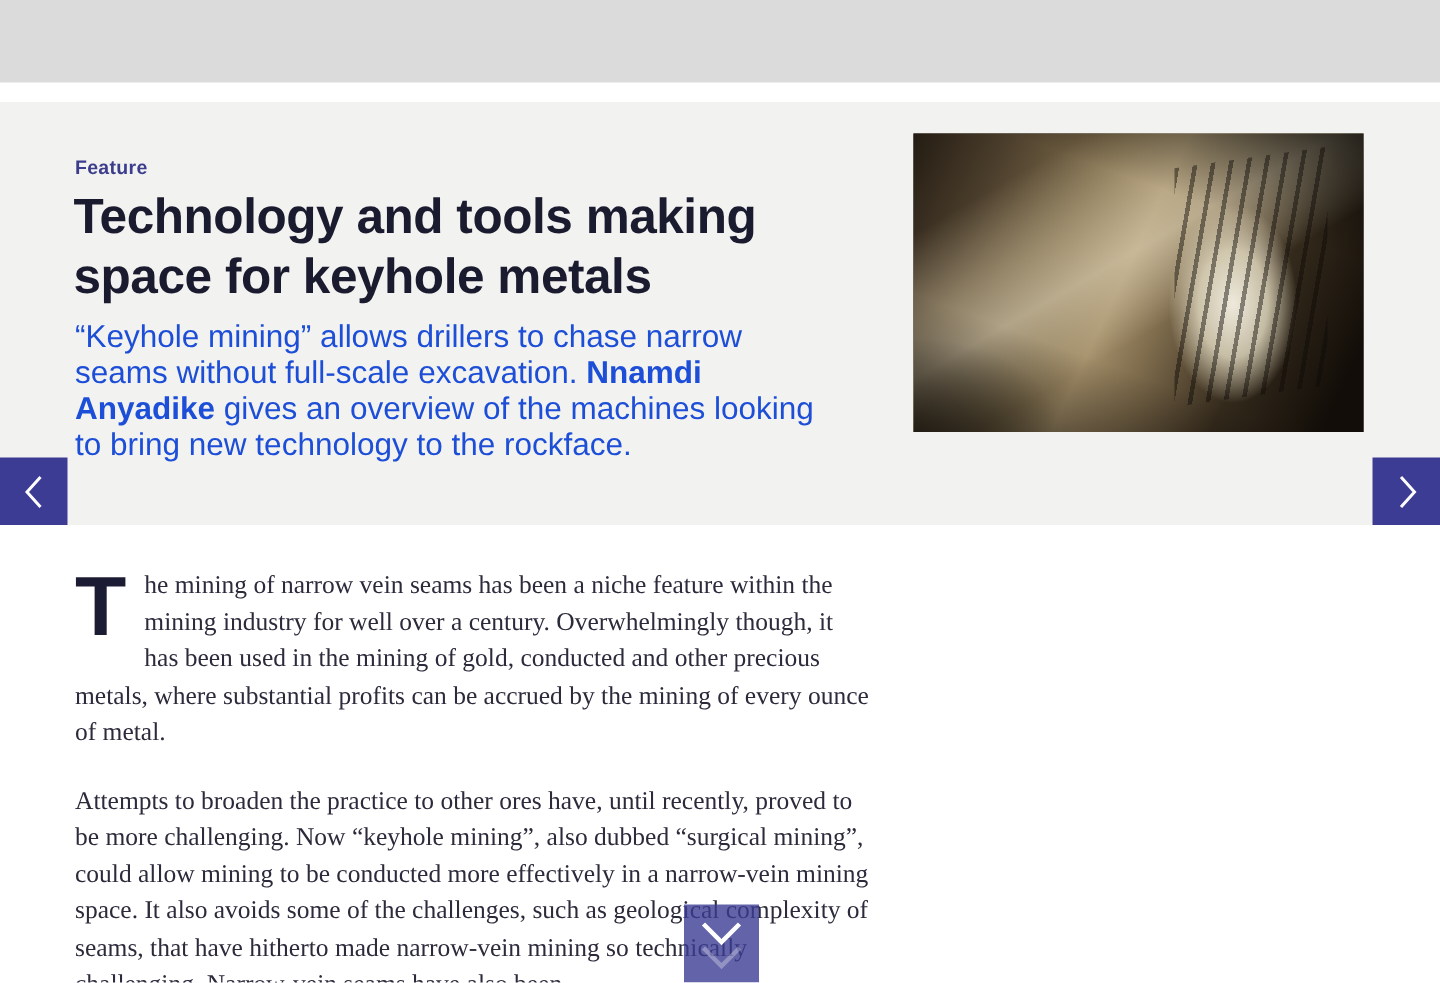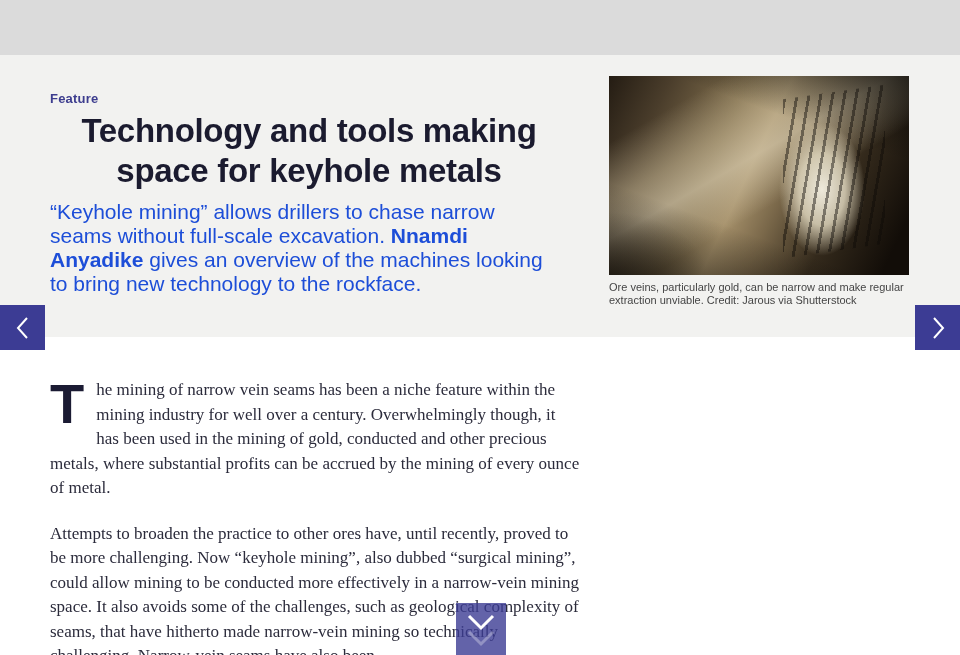--- a/index.html
+++ b/index.html
@@ -12,34 +12,34 @@
 
   
   .top-band {
     position: absolute; left: 0; top: 0;
     width: 960px; height: 55px;
     background: #dbdbdb;
   }
 
   
   .hero {
-    position: absolute; left: 0; top: 55px;
+    position: absolute; left: 0; top: 68px;
     width: 960px; height: 282px;
     background: #f2f2f0;
   }
   .eyebrow {
     position: absolute; left: 50px; top: 36px;
     font-size: 13px; font-weight: bold;
     color: #3d3d8e; letter-spacing: 0.2px;
   }
   .headline {
     position: absolute; left: 49px; top: 56px;
     width: 520px;
     font-size: 33px; line-height: 40px; font-weight: bold;
-    color: #1b1b2f; letter-spacing: -0.3px; text-align: center;
+    color: #1b1b2f; letter-spacing: -0.3px;
   }
   .standfirst {
     position: absolute; left: 50px; top: 145px;
     width: 512px;
     font-size: 21px; line-height: 24px;
     color: #1d4ed8;
   }
   .standfirst .author { font-weight: bold; }
 
   
@@ -126,21 +126,20 @@
 <div class="hero">
 
   <div class="eyebrow">Feature</div>
 
   <h1 class="headline"><span>Technology and tools making</span><br><span>space for keyhole metals</span></h1>
 
   <div class="standfirst"><span>“Keyhole mining” allows drillers to chase narrow seams without full-scale excavation. </span><span class="author">Nnamdi Anyadike</span><span> gives an overview of the machines looking to bring new technology to the rockface.</span></div>
 
   <div class="photo"></div>
 
-  <div class="caption">Ore veins, particularly gold, can be narrow and make regular extraction unviable. Credit: Jarous via Shutterstock</div>
 </div>
 
 <button class="nav-btn prev">
   <span>
     <svg width="22" height="26" viewBox="0 0 22 26">
       <polyline points="15,3 6,13 15,23" fill="none" stroke="#ffffff" stroke-width="2"></polyline>
     </svg>
   </span>
 </button>
 

